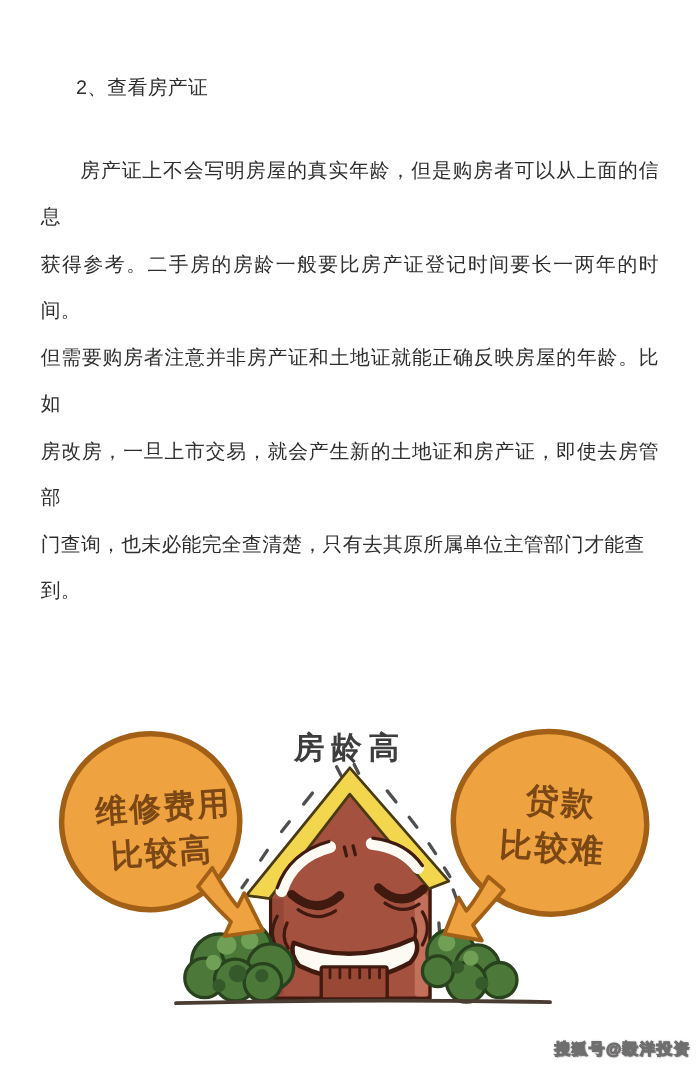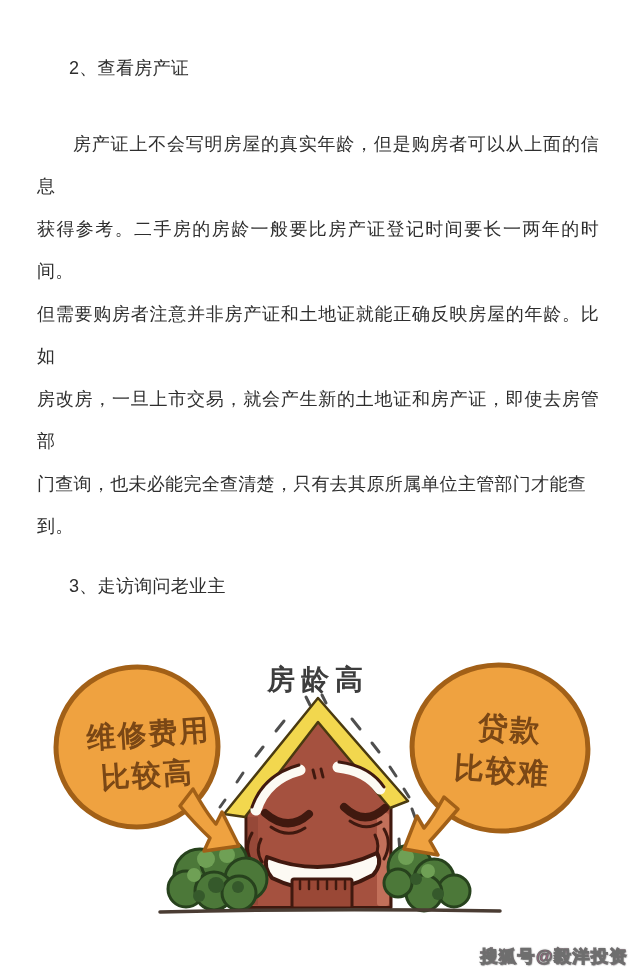--- a/index.html
+++ b/index.html
@@ -1,56 +1,55 @@
 <!DOCTYPE html>
 <html><head>
 <meta charset="utf-8">
 <style>
   html,body { margin:0; padding:0; background:#ffffff; }
   .page {
     position:relative; width:636px; height:977px; background:#ffffff;
     font-family:"Liberation Sans","DejaVu Sans",sans-serif; overflow:hidden;
   }
-  .text-col { position:absolute; left:33px; top:2px; width:570px; }
+  .text-col { position:absolute; left:33px; top:13px; width:570px; }
   .sec-title {
     margin:0; font-size:18px; line-height:42.5px; color:#2e2e2e;
     text-indent:2em; letter-spacing:.3px; font-weight:normal;
   }
   .body-para {
     margin:4px; font-size:18px; line-height:42.5px; color:#2e2e2e;
     text-indent:2em; letter-spacing:.3px; text-align:justify; white-space:pre-line;
   }
   .t-s2 { margin-top:45px; }
   .p-s2 { margin-top:33px; }
   .t-s3 { margin-top:17px; }
   .p-s3 { margin-top:30px; }
   .illustration { position:absolute; top:617px; left:0; width:636px; height:360px; }
   .watermark {
     position:absolute; top:945px; left:0; width:628px; text-align:right;
-    font-size:17px; font-weight:bold; color:#ec4899; letter-spacing:1.5px;
+    font-size:14px; font-weight:bold; color:#ec4899; letter-spacing:1.5px;
     -webkit-text-stroke:1.1px #6e6e6e;
     text-shadow:0 0 2px rgba(95,95,95,.85), 1px 1px 1px rgba(80,80,80,.6);
   }
   .bubble-label { font-weight:bold; letter-spacing:2px; }
   .caption-label { font-weight:600; letter-spacing:6px; }
 </style>
 </head>
 <body>
 
 <div class="page">
 
   <div class="text-col">
     <p class="sec-title t-s2">2、查看房产证</p>
     <p class="body-para p-s2">房产证上不会写明房屋的真实年龄，但是购房者可以从上面的信息
 获得参考。二手房的房龄一般要比房产证登记时间要长一两年的时间。
 但需要购房者注意并非房产证和土地证就能正确反映房屋的年龄。比如
 房改房，一旦上市交易，就会产生新的土地证和房产证，即使去房管部
 门查询，也未必能完全查清楚，只有去其原所属单位主管部门才能查
 到。</p>
-    <p class="sec-title t-s3">3、走访询问老业主</p>
   </div>
 
   <div class="illustration">
     <svg width="636" height="360" viewBox="0 0 636 360" xmlns="http://www.w3.org/2000/svg">
 
       <text class="caption-label" x="318" y="72" text-anchor="middle" font-size="28" fill="#3d3d3d">房龄高</text>
 
       <g stroke="#4f4f4f" stroke-width="3" stroke-linecap="round">
         <line x1="306" y1="80" x2="310" y2="88"></line>
         <line x1="322" y1="78" x2="326" y2="86"></line>

